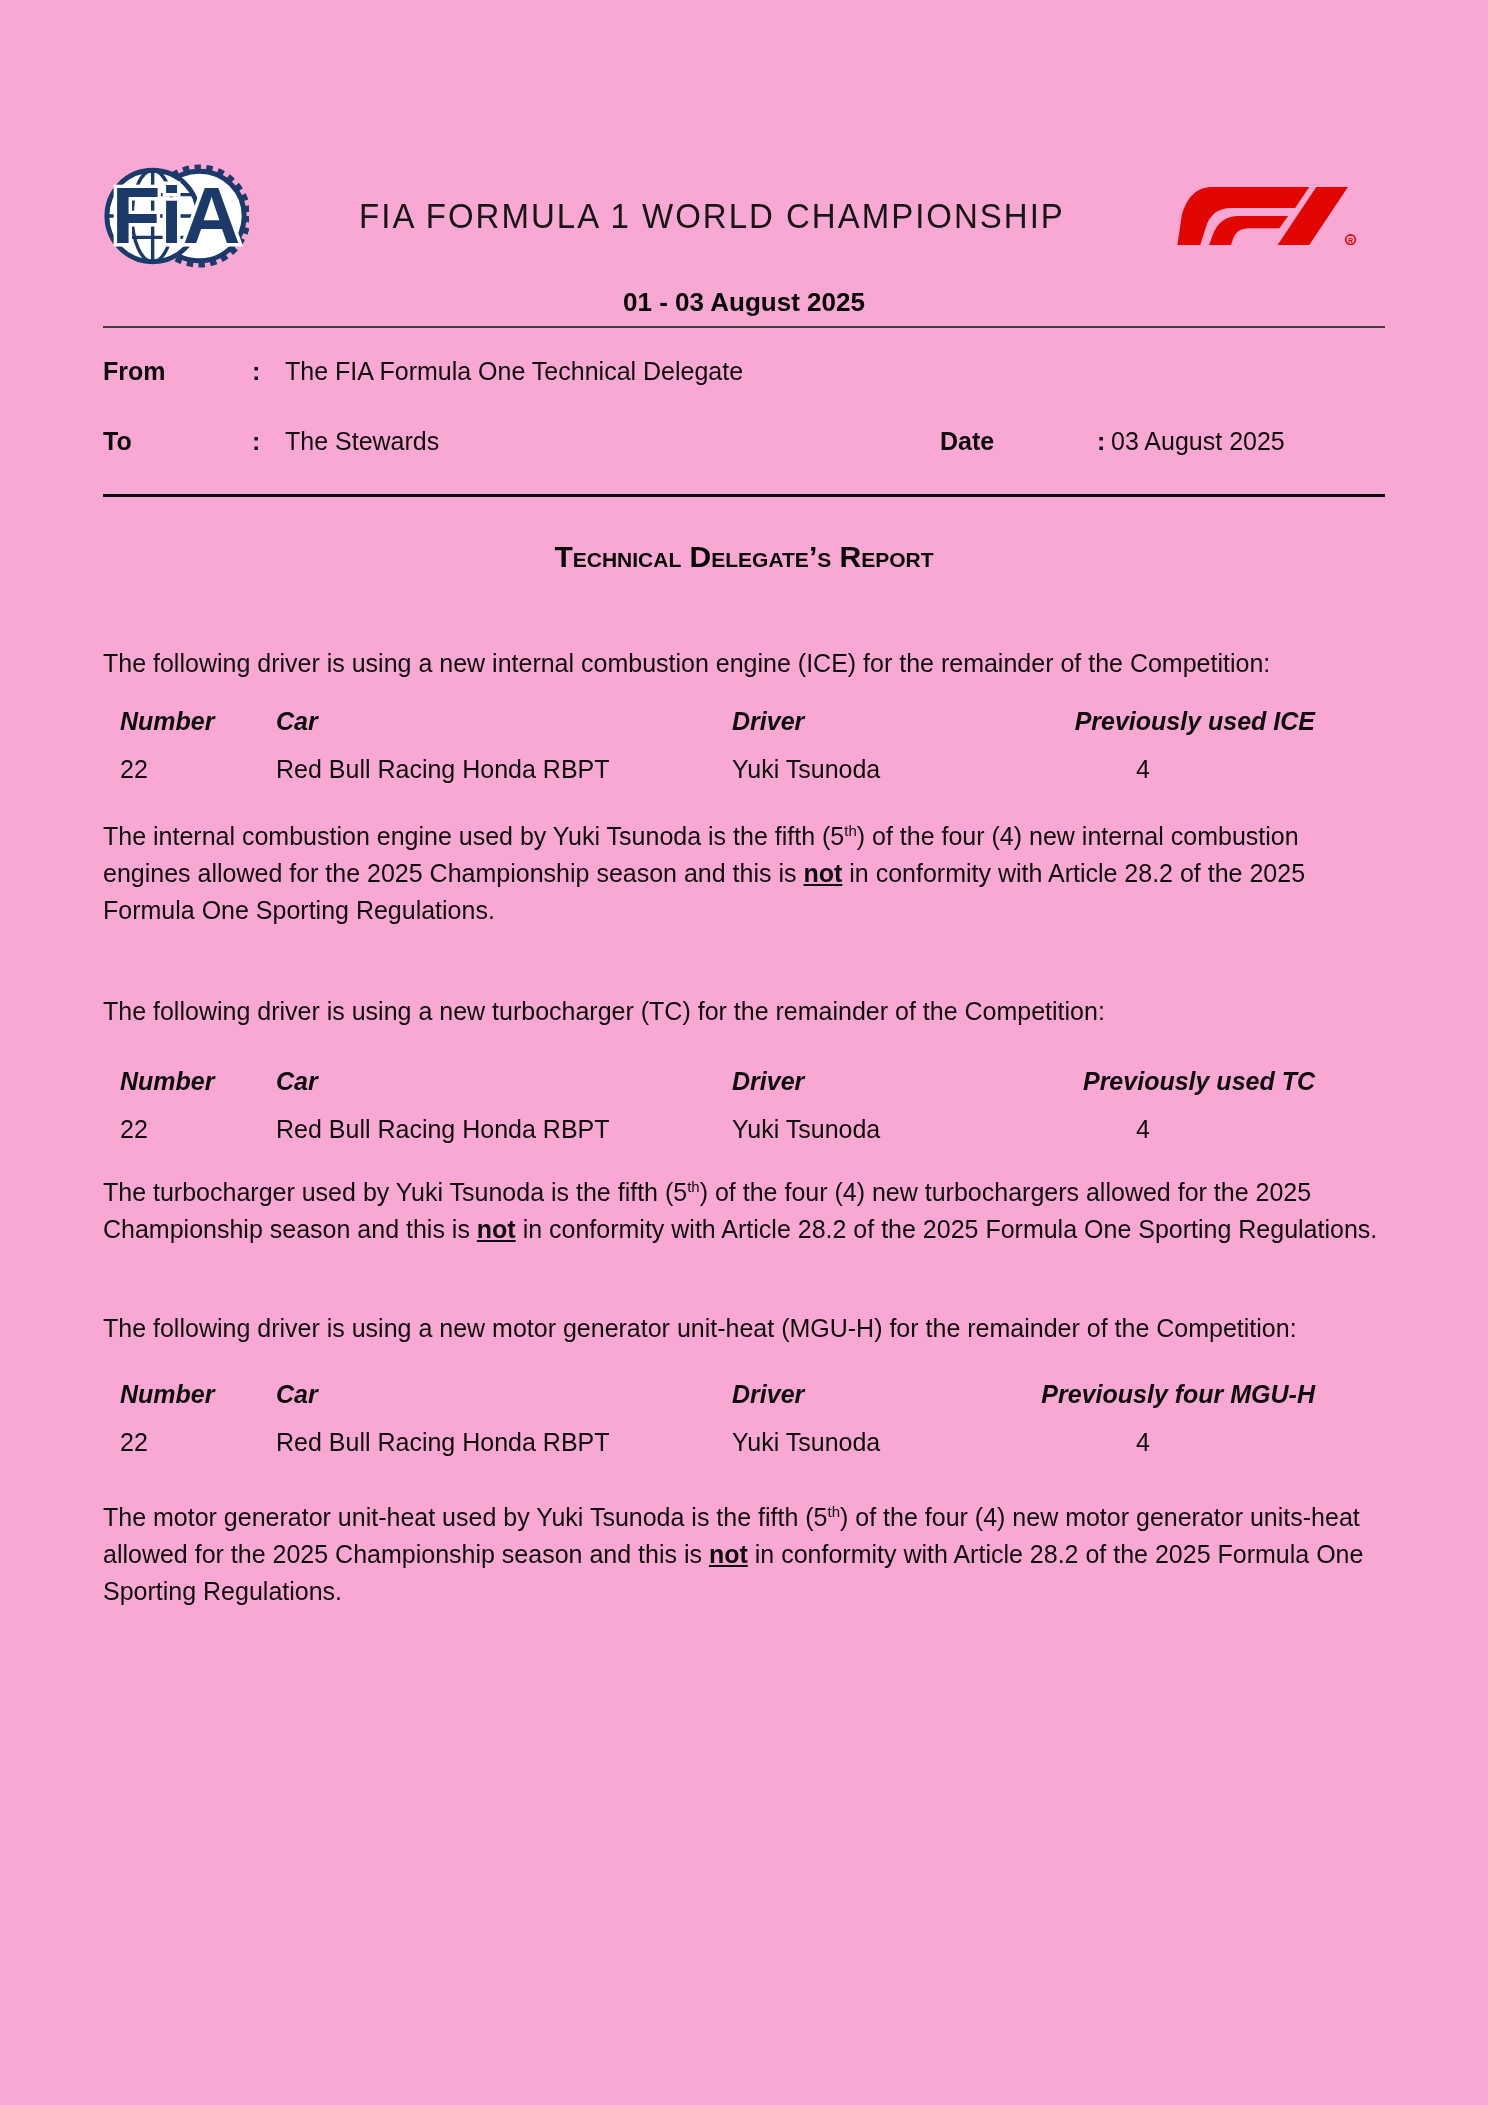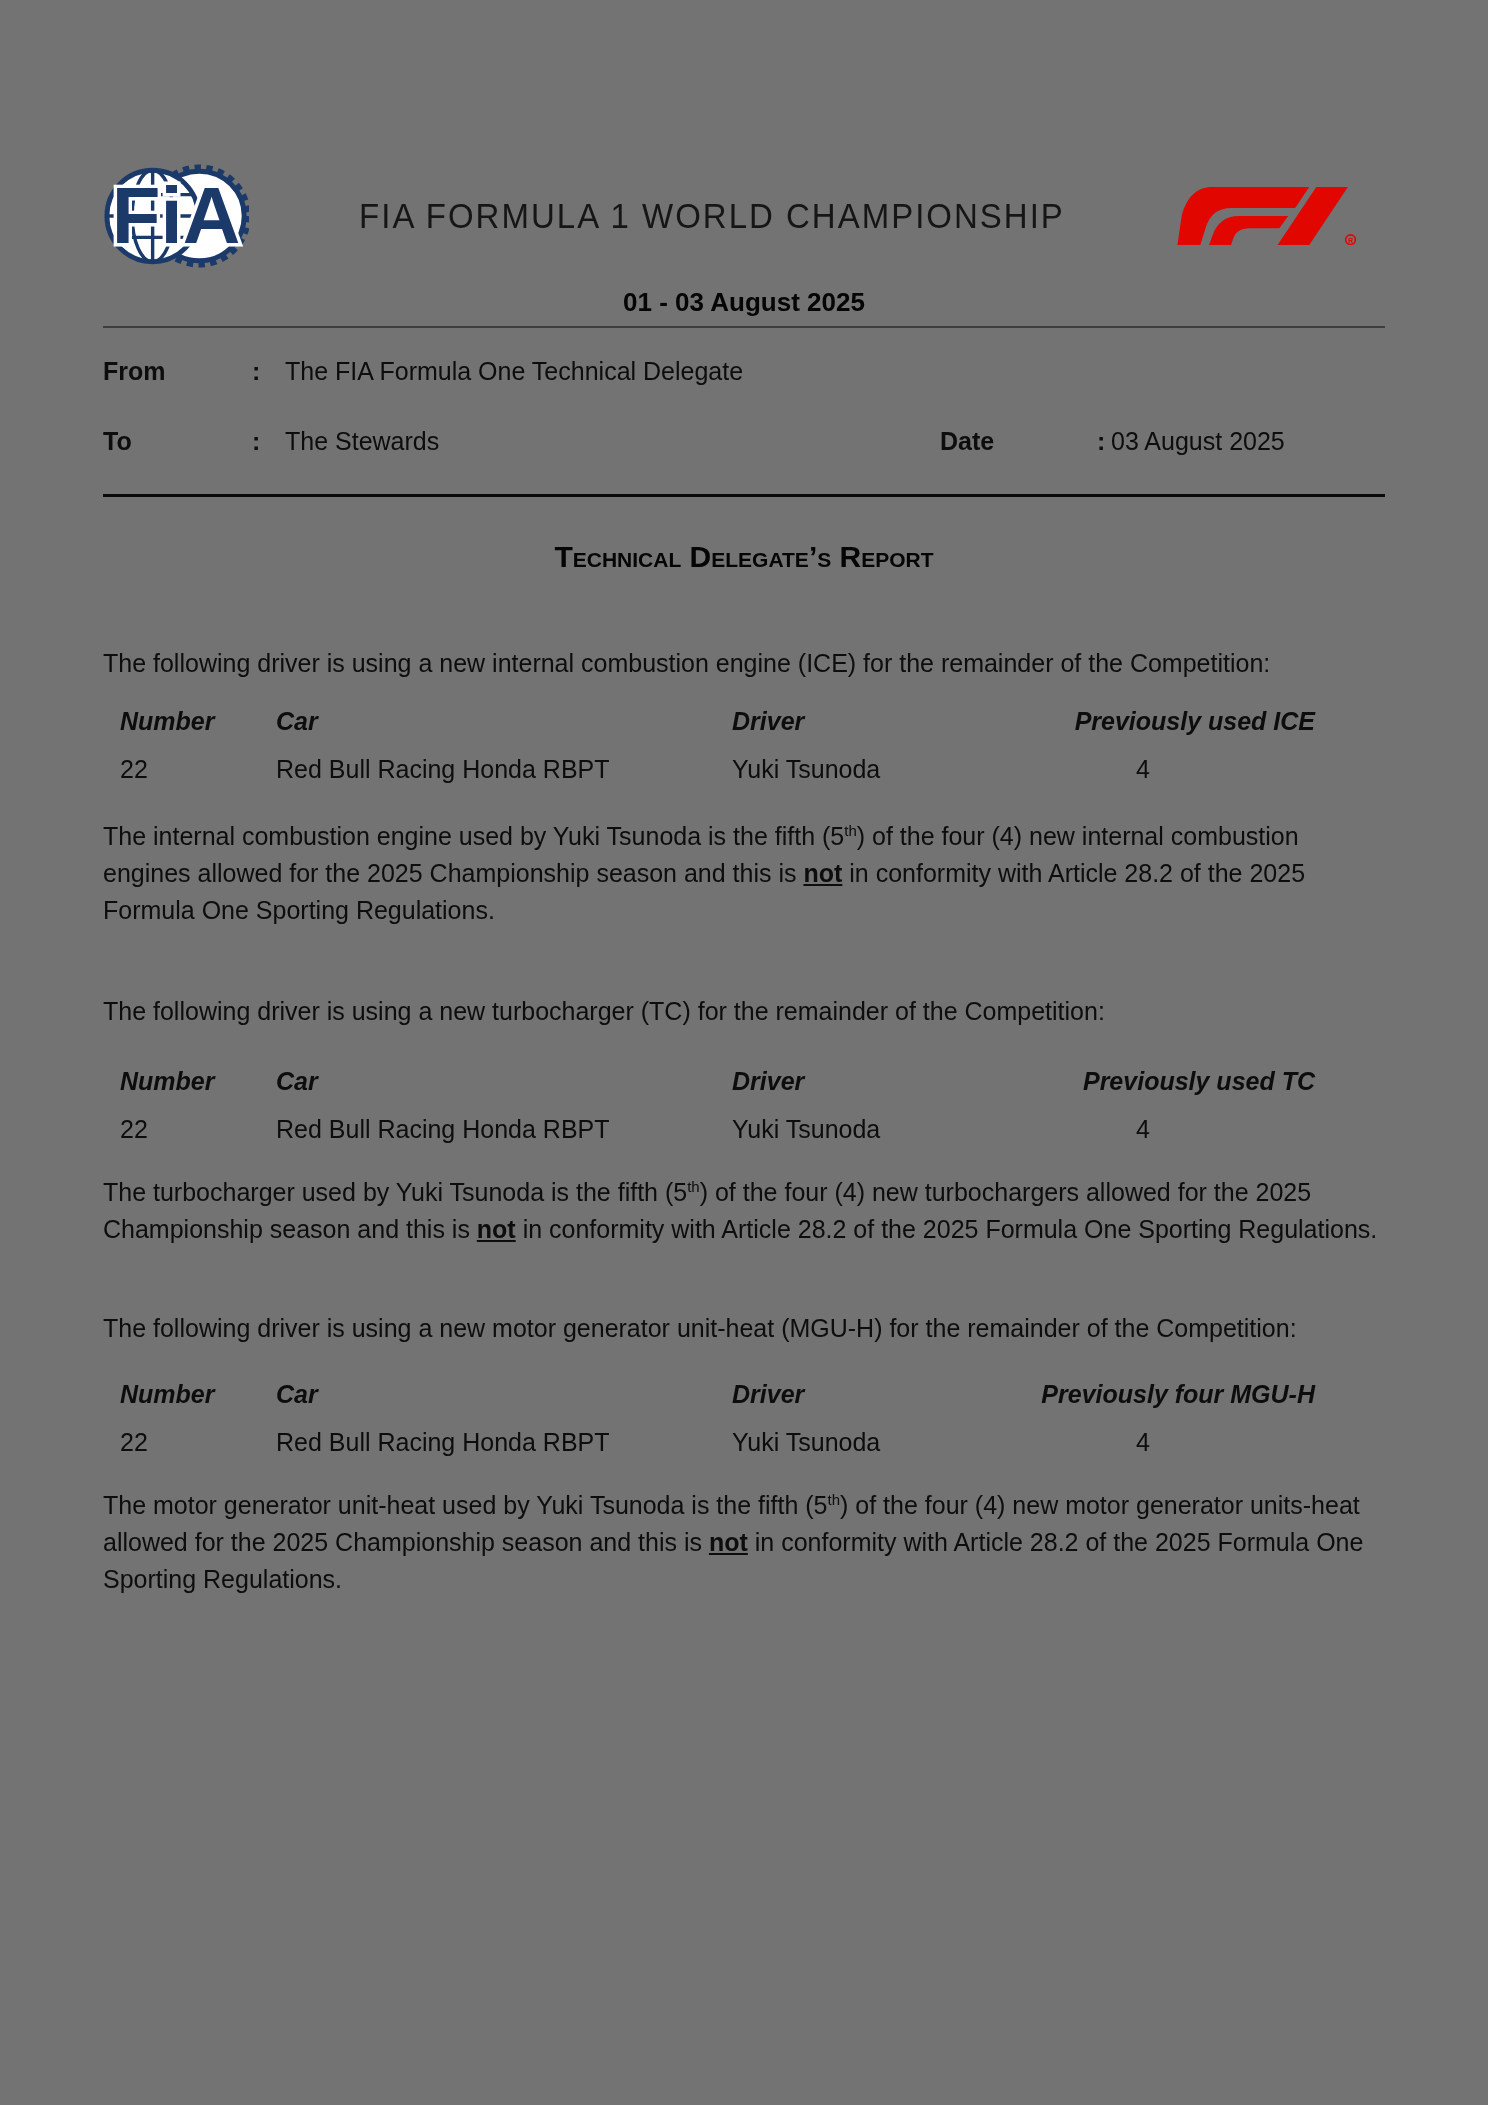--- a/index.html
+++ b/index.html
@@ -1,19 +1,19 @@
 <!DOCTYPE html>
 <html><head>
 <meta charset="utf-8">
 <style>
   html,body{margin:0;padding:0;background:#fff;}
   .page{
     position:relative;
     width:1488px;height:2105px;
-    background:#737373;
+    background:#f9a8d4;
     font-family:"Liberation Sans","DejaVu Sans",sans-serif;
     color:#0d0d0d;
     overflow:hidden;
   }
   .content{padding:0 103px;}
   
   .doc-header{
     padding-top:150px;
     display:flex;align-items:center;justify-content:space-between;
   }
@@ -53,21 +53,21 @@
     margin-top:42px;text-align:center;
     font-size:30px;line-height:36px;font-weight:bold;
     font-variant:small-caps;color:#050505;
   }
   .para{font-size:25px;line-height:37px;margin:0;}
   .sec1-intro{margin-top:70px;}
   .sec2-intro{margin-top:64px;}
   .sec3-intro{margin-top:62px;}
   .sec1-detail{margin-top:34px;}
   .sec2-detail{margin-top:30px;}
-  .sec3-detail{margin-top:30px;}
+  .sec3-detail{margin-top:42px;}
   .not-word{font-weight:bold;text-decoration:underline;}
   sup.ord{font-size:15px;vertical-align:super;line-height:0;}
   
   .pu-table{
     margin-left:17px;width:1195px;
     display:grid;grid-template-columns:156px 456px 239px 344px;
     font-size:25px;line-height:30px;
   }
   .pu-table.t1{margin-top:24px;}
   .pu-table.t2{margin-top:36px;}

